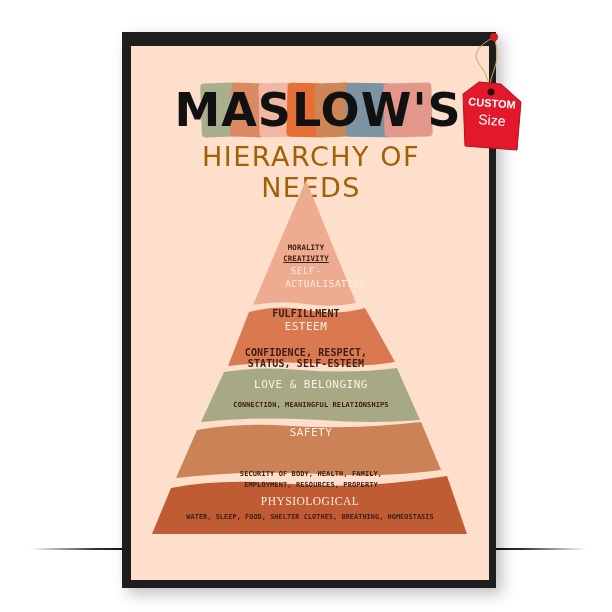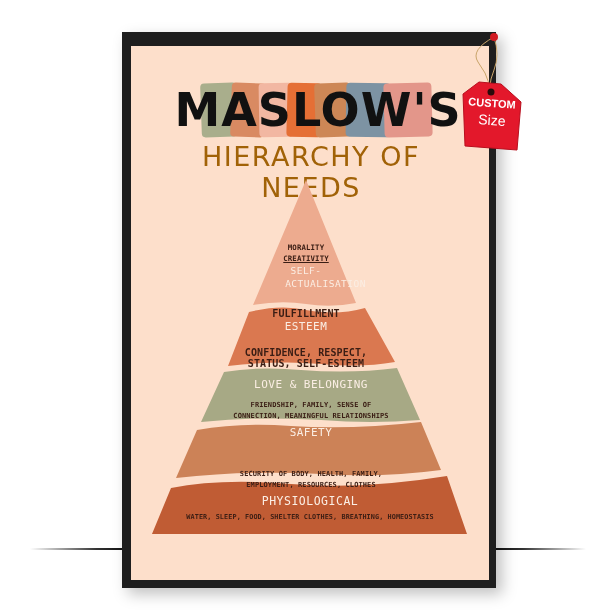--- a/index.html
+++ b/index.html
@@ -70,32 +70,31 @@
   </div>
 
   <div class="tier-text" style="left:95px;top:274px;width:160px;">
     <div class="tier-head" style="font-size:11px;margin-bottom:13px;">ESTEEM</div>
     <div class="tier-body">CONFIDENCE, RESPECT,</div>
     <div class="tier-body">STATUS, SELF-ESTEEM</div>
   </div>
 
   <div class="tier-text" style="left:60px;top:332px;width:240px;">
     <div class="tier-head" style="font-size:11px;margin-bottom:8px;">LOVE &amp; BELONGING</div>
-    <div class="tier-body" style="font-size:7px;">FRIENDSHIP, FAMILY, SENSE OF</div>
     <div class="tier-body" style="font-size:7px;">CONNECTION, MEANINGFUL RELATIONSHIPS</div>
   </div>
 
   <div class="tier-text" style="left:50px;top:380px;width:260px;text-align:center;">
     <div class="tier-head" style="font-size:11px;margin-bottom:1px;">SAFETY</div>
     <div class="tier-body" style="font-size:7px;margin-top:29px;">SECURITY OF BODY, HEALTH, FAMILY,</div>
-    <div class="tier-body" style="font-size:7px;">EMPLOYMENT, RESOURCES, CLOTHES</div>
+    <div class="tier-body" style="font-size:7px;">EMPLOYMENT, RESOURCES, PROPERTY</div>
   </div>
 
   <div class="tier-text" style="left:20px;top:448px;width:318px;">
-    <div class="tier-head" style="font-size:11.5px;margin-bottom:4px;">PHYSIOLOGICAL</div>
+    <div class="tier-head" style="font-size:11.5px;margin-bottom:4px;font-family:Liberation Serif, serif;">PHYSIOLOGICAL</div>
     <div class="tier-body" style="font-size:6.8px;">WATER, SLEEP, FOOD, SHELTER CLOTHES, BREATHING, HOMEOSTASIS</div>
   </div>
 
 </div>
 
 <svg class="tag-string" width="612" height="612" viewBox="0 0 612 612">
   <path d="M494,37 Q470,50 478,62 Q486,72 490,86" stroke="#c9a46a" stroke-width="1" fill="none"></path>
   <path d="M494,37 Q500,55 494,70 Q490,80 490,86" stroke="#c9a46a" stroke-width="1" fill="none"></path>
   <circle cx="494" cy="37" r="4" fill="#d11a22"></circle>
 </svg>

